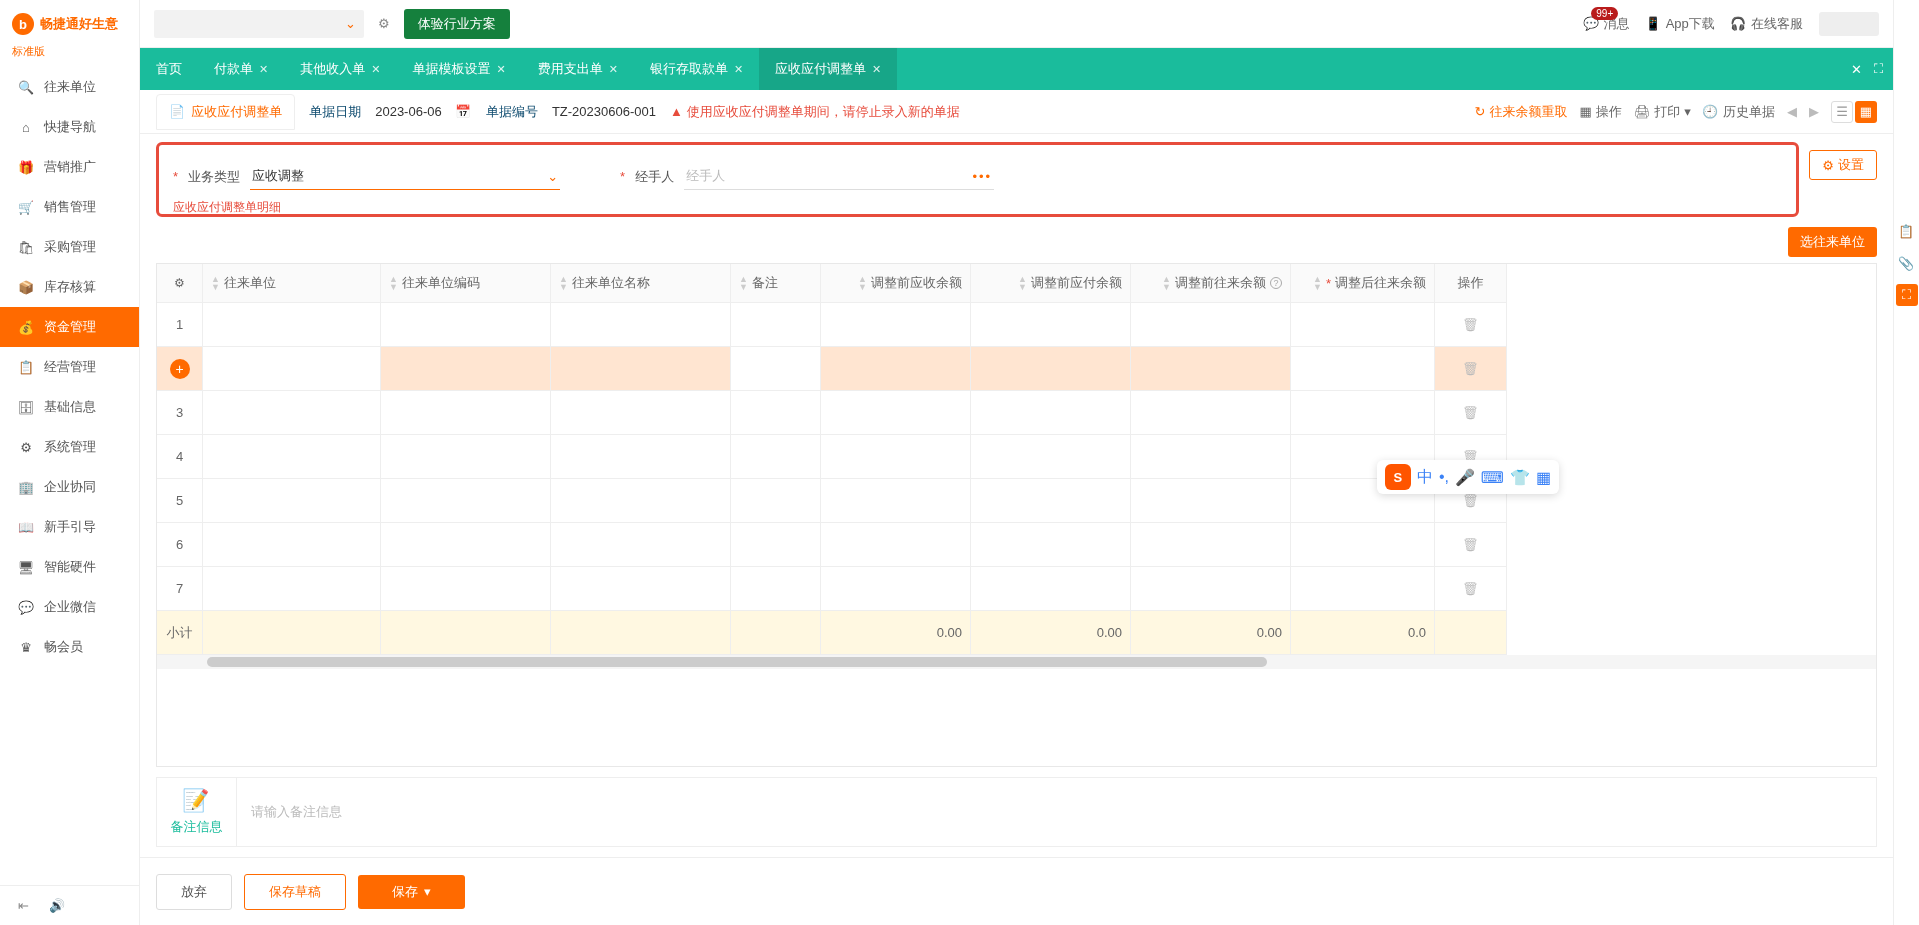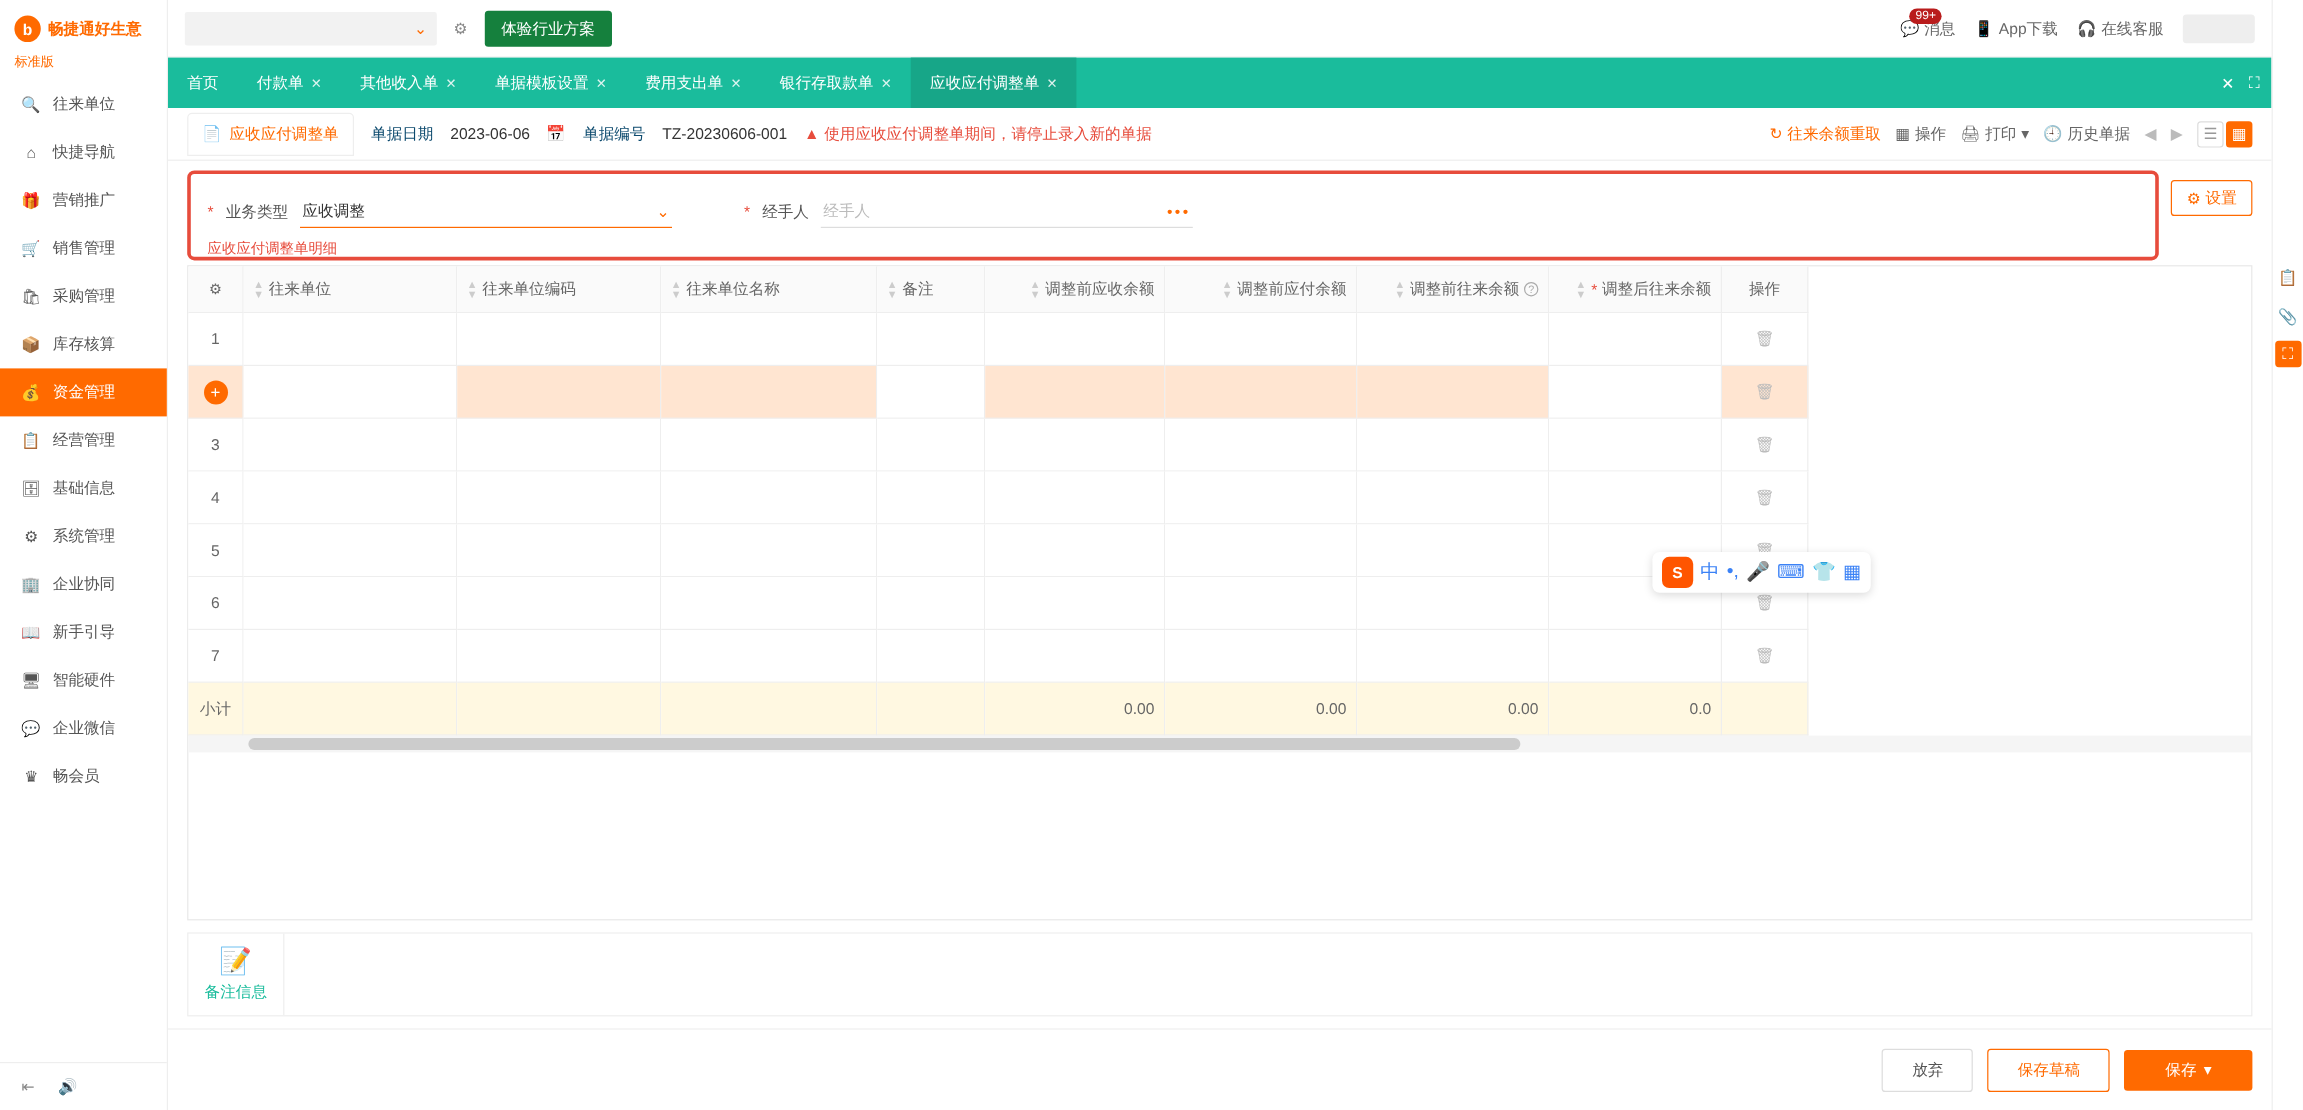--- a/index.html
+++ b/index.html
@@ -67,21 +67,21 @@
 .row-hl .gc{background:#ffe5d1}
 .row-hl .gc.white{background:#fff}
 .add-circ{width:20px;height:20px;border-radius:50%;background:#ff6a00;color:#fff;display:flex;align-items:center;justify-content:center;font-size:14px;cursor:pointer}
 .del{color:#bbb;cursor:pointer}
 .subtotal .gc{background:#fff8e1}
 .scrollbar{height:14px;background:#f5f5f5;position:relative}
 .scrollbar-thumb{position:absolute;left:50px;width:1060px;height:10px;top:2px;background:#ccc;border-radius:5px}
 .remark-row{display:flex;border:1px solid #eee;margin-top:10px;align-items:center}
 .remark-ico{width:80px;display:flex;flex-direction:column;align-items:center;gap:4px;padding:10px;color:#1abc9c;border-right:1px solid #eee}
 .remark-input{flex:1;padding:14px;color:#bbb}
-.footer{height:68px;display:flex;align-items:center;justify-content:flex-end;gap:12px;padding:0 16px;border-top:1px solid #eee}
+.footer{height:68px;display:flex;align-items:center;justify-content:flex-start;gap:12px;padding:0 16px;border-top:1px solid #eee}
 .btn-plain{background:#fff;border:1px solid #ddd;padding:8px 24px;border-radius:3px;cursor:pointer;color:#555}
 .btn-out-o{background:#fff;border:1px solid #ff6a00;color:#ff6a00;padding:8px 24px;border-radius:3px;cursor:pointer}
 .btn-save{background:#ff6a00;color:#fff;border:none;padding:8px 34px;border-radius:3px;cursor:pointer;display:flex;align-items:center;gap:6px}
 .right-dock{width:26px;background:#fff;border-left:1px solid #eee;display:flex;flex-direction:column;align-items:center;padding-top:220px;gap:10px}
 .dock-btn{width:22px;height:22px;display:flex;align-items:center;justify-content:center;color:#999;cursor:pointer}
 .dock-btn.on{background:#ff6a00;color:#fff;border-radius:3px}
 .ime{position:absolute;right:360px;top:460px;display:flex;align-items:center;gap:6px;background:#fff;padding:4px 8px;border-radius:6px;box-shadow:0 2px 8px rgba(0,0,0,.15)}
 .ime .s{width:26px;height:26px;background:#ff5500;border-radius:6px;color:#fff;display:flex;align-items:center;justify-content:center;font-weight:bold}
 .ime .i{color:#3b82f6;font-size:16px}
 .q{width:12px;height:12px;border:1px solid #aaa;border-radius:50%;display:inline-flex;align-items:center;justify-content:center;font-size:9px;color:#aaa}
@@ -285,20 +285,23 @@
               </div>
           </div>
           <div class="detail-lbl">应收应付调整单明细</div>
         </div>
         <button class="btn-outline-orange" style="margin-top:16px">
             <span>⚙</span>
             <span>设置</span>
           </button>
       </div>
 
+      <div class="row-top">
+        <button class="btn-solid-orange">选往来单位</button>
+      </div>
 
       <div class="grid-wrap">
         <div class="grid">
           <div class="gh center">⚙</div>
           <div class="gh">
               <span class="sort">▲<br>▼</span>
               <span>往来单位</span>
             </div>
           <div class="gh">
               <span class="sort">▲<br>▼</span>
@@ -449,20 +452,21 @@
         <div class="scrollbar">
             <div class="scrollbar-thumb"></div>
           </div>
       </div>
 
       <div class="remark-row">
         <div class="remark-ico">
           <span style="font-size:22px">📝</span>
           <span>备注信息</span>
         </div>
+        <div class="remark-input"><span>请输入备注信息</span></div>
       </div>
     </div>
 
     <div class="footer">
       <button class="btn-plain">放弃</button>
       <button class="btn-out-o">保存草稿</button>
       <button class="btn-save">
           <span>保存</span>
           <span>▾</span>
         </button>

